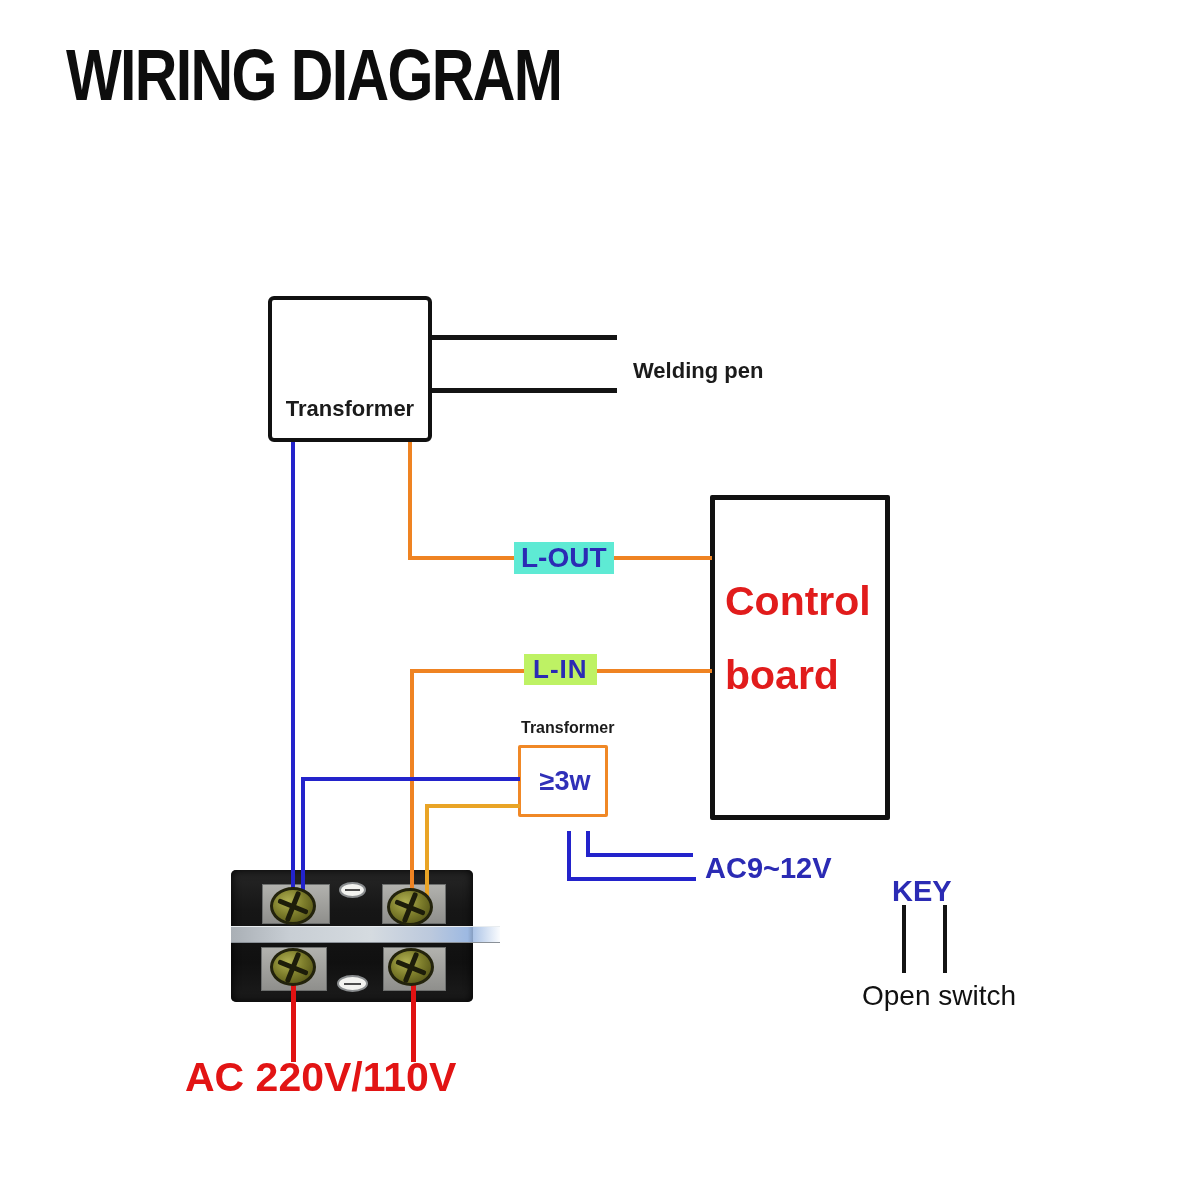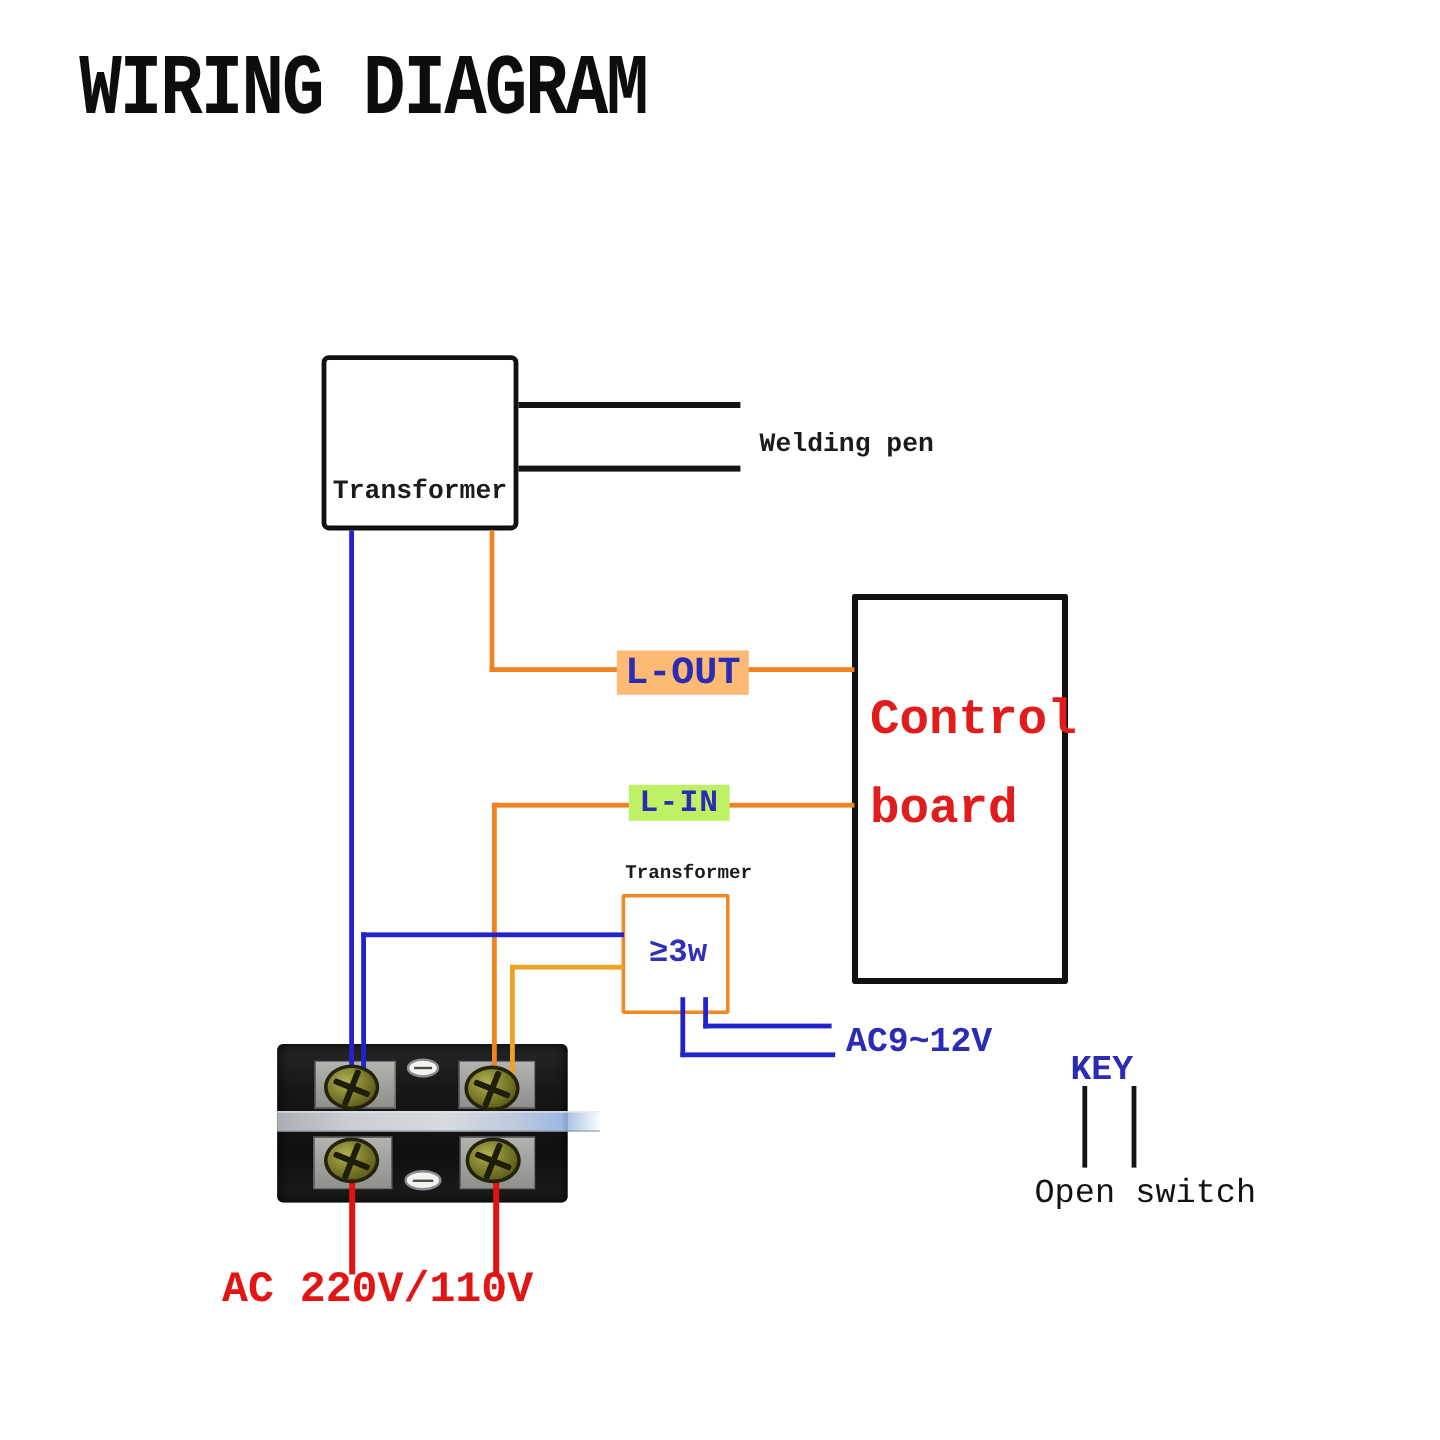--- a/index.html
+++ b/index.html
@@ -2,21 +2,21 @@
 <html><head>
 <meta charset="utf-8">
 <style>
   html, body { margin: 0; padding: 0; background: #ffffff; }
   .canvas {
     position: relative;
     width: 1200px;
     height: 1200px;
     background: #ffffff;
     overflow: hidden;
-    font-family: Liberation Mono, monospace;
+    font-family: Liberation Sans, sans-serif;
     color: #141414;
   }
   .abs { position: absolute; }
 
   
   .page-title {
     left: 66px; top: 34px;
     font-size: 72px; font-weight: bold; letter-spacing: -2px;
     color: #0d0d0d; white-space: nowrap;
     transform: scaleX(0.82); transform-origin: left top;
@@ -36,21 +36,21 @@
     left: 710px; top: 495px; width: 180px; height: 325px;
     border: 5px solid #111; border-radius: 2px; z-index: 2;
   }
   .control-line { position: absolute; left: 10px; font-size: 41px; font-weight: bold; color: #e11c1c; white-space: nowrap; }
   .control-line1 { top: 78px; }
   .control-line2 { top: 152px; }
   .transformer-small-title {
     left: 521px; top: 719px; font-size: 16px; font-weight: 600; color: #1b1b1b;
   }
   .transformer-small-box {
-    left: 518px; top: 745px; width: 90px; height: 100px;
+    left: 518px; top: 745px; width: 90px; height: 72px;
     border: 3px solid #f08826; border-radius: 2px;
     display: flex; align-items: center; justify-content: center;
   }
   .transformer-small-rating { font-size: 27px; font-weight: bold; color: #3030b8; padding-left: 4px; }
 
   
   .wire { position: absolute; z-index: 3; }
   .blk { background: #141414; }
   .blu { background: #2323cb; }
   .org { background: #ef8322; }
@@ -73,27 +73,27 @@
   .wire-out-outer-h   { left: 567px; top: 877px; width: 129px; height: 4px; }
   .wire-out-inner-v   { left: 586px; top: 831px; width: 4px; height: 26px; }
   .wire-out-inner-h   { left: 586px; top: 853px; width: 107px; height: 4px; }
   .wire-red-1         { left: 291px; top: 968px; width: 5px; height: 94px; }
   .wire-red-2         { left: 411px; top: 968px; width: 5px; height: 94px; }
   .switch-line-1      { left: 902px; top: 905px; width: 4px; height: 68px; }
   .switch-line-2      { left: 943px; top: 905px; width: 4px; height: 68px; }
 
   
   .blue-label { color: #2b2bb4; font-weight: bold; white-space: nowrap; z-index: 4; }
-  .label-l-out { left: 514px; top: 542px; font-size: 32px; background: #fdba74; padding: 0 7px; }
+  .label-l-out { left: 514px; top: 542px; font-size: 28px; background: #5eead4; padding: 0 7px; }
   .label-l-in  { left: 524px; top: 654px; font-size: 26px; background: #bef264; padding: 0 9px; letter-spacing: 1px; }
   .label-ac9   { left: 705px; top: 852px; font-size: 29px; }
   .label-key   { left: 892px; top: 855px; font-size: 29px; margin-top: 20px; }
   .label-welding-pen { left: 633px; top: 358px; font-size: 22px; font-weight: 600; color: #1b1b1b; white-space: nowrap; }
   .label-open-switch { left: 837px; top: 980px; font-size: 28px; font-weight: 500; color: #111; white-space: nowrap; margin-left: 25px; }
-  .label-ac-mains { left: 185px; top: 1054px; font-size: 36px; font-weight: bold; color: #e21414; white-space: nowrap; }
+  .label-ac-mains { left: 185px; top: 1054px; font-size: 41px; font-weight: bold; color: #e21414; white-space: nowrap; }
 
   
   .tb-body {
     left: 231px; top: 870px; width: 242px; height: 132px;
     background: linear-gradient(180deg, #262626 0%, #161616 30%, #101010 70%, #1c1c1c 100%);
     border-radius: 5px; z-index: 1;
     box-shadow: inset 0 0 10px #000;
   }
   .tb-plate {
     position: absolute; z-index: 2;

